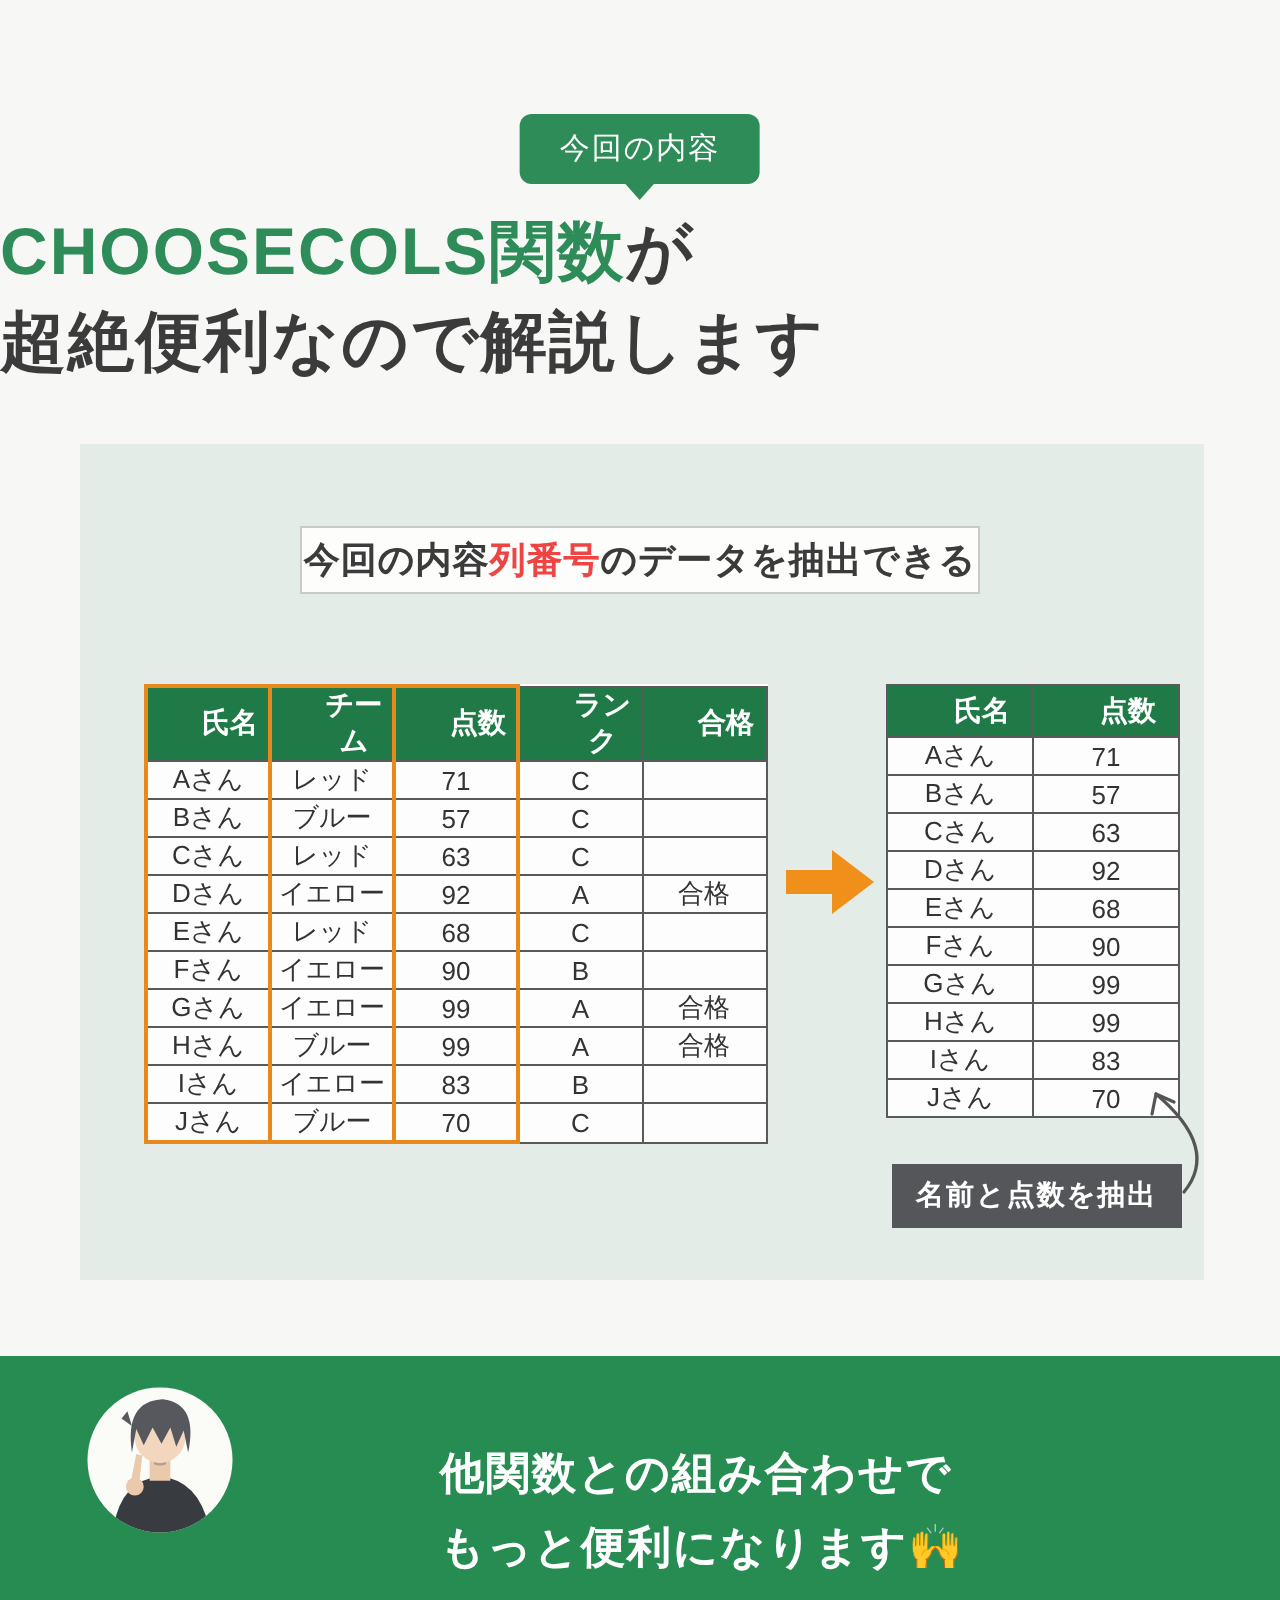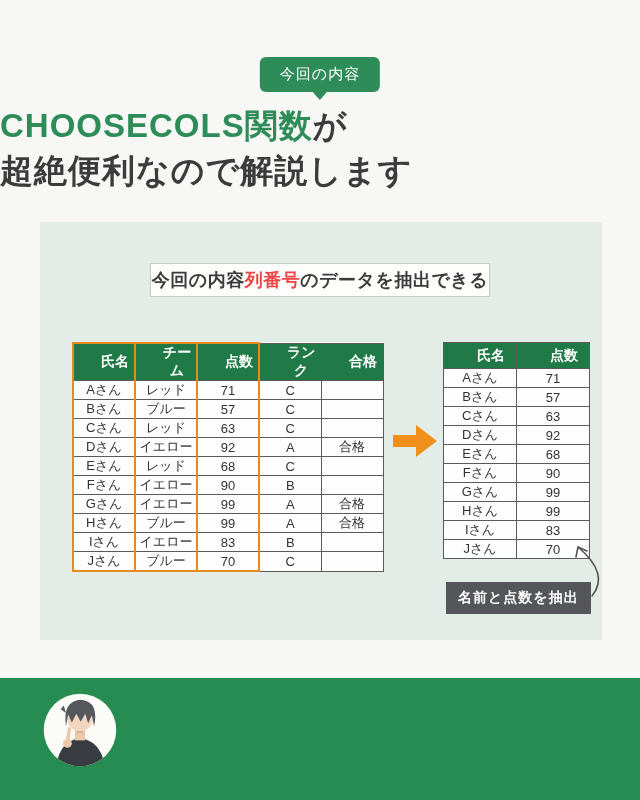--- a/index.html
+++ b/index.html
@@ -297,15 +297,19 @@
           <rect x="43" y="47" width="14" height="17" fill="#eac9ad"></rect>
           <ellipse cx="50" cy="35" rx="17" ry="17" fill="#f2d6bd"></ellipse>
           <path d="M31 45 Q26 10 52 9 Q76 12 69 45 L66 30 L61 41 L57 28 L51 39 L45 28 L39 40 L34 29 Z" fill="#56585e"></path>
           <path d="M24 22 L31 27 L28 17 Z" fill="#56585e"></path>
           <path d="M46 52 q4 2 8 0" stroke="#b98" stroke-width="1.5" fill="none"></path>
           <path d="M30 66 L34 46 L38 47 L36 66 Z" fill="#eac9ad"></path>
           <circle cx="33" cy="68" r="6" fill="#eac9ad"></circle>
         </g>
       </svg>
     </div>
+    <div class="footer-text">
+      <div>他関数との組み合わせで</div>
+      <div><span>もっと便利になります</span><span class="emoji">🙌</span></div>
+    </div>
   </div>
 
 </div>
 
 </body></html>

